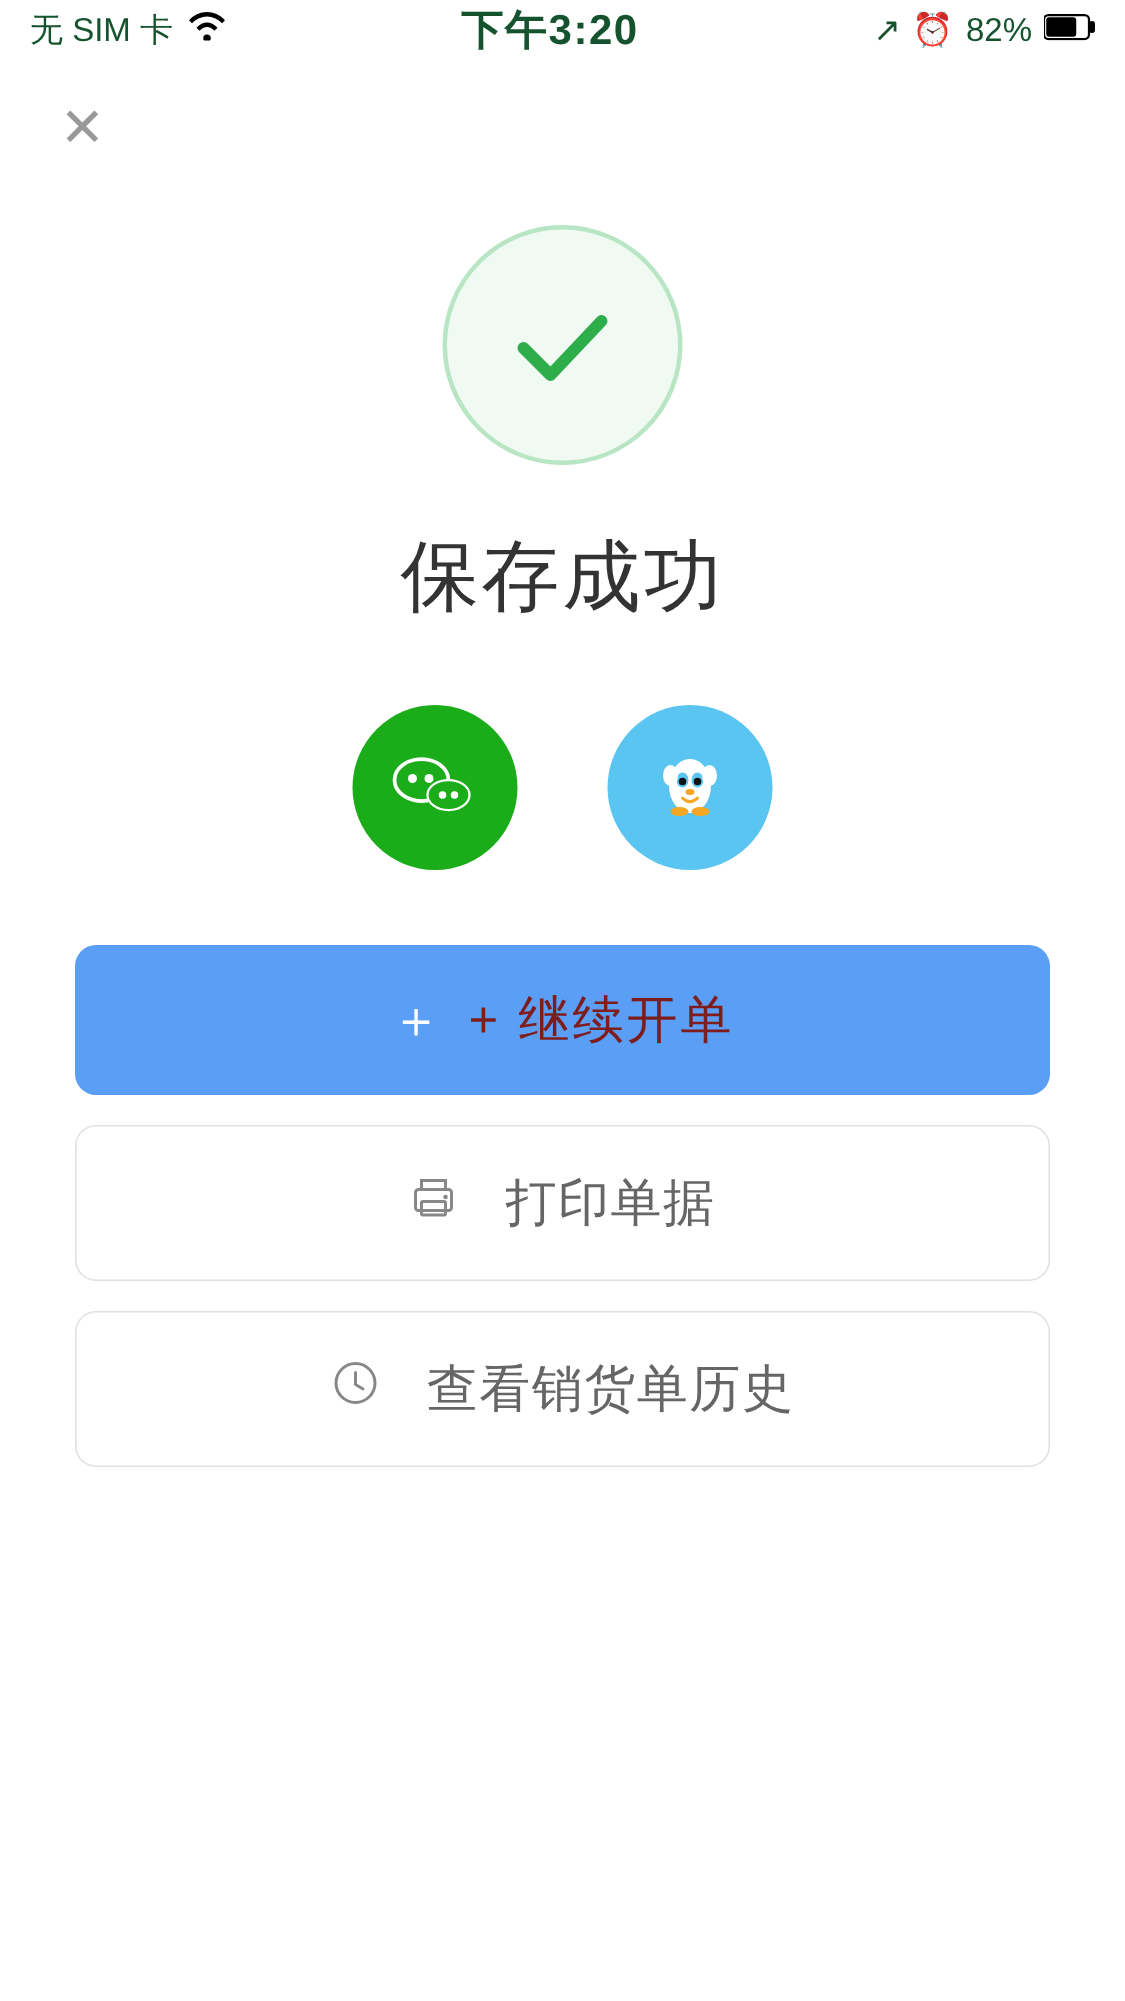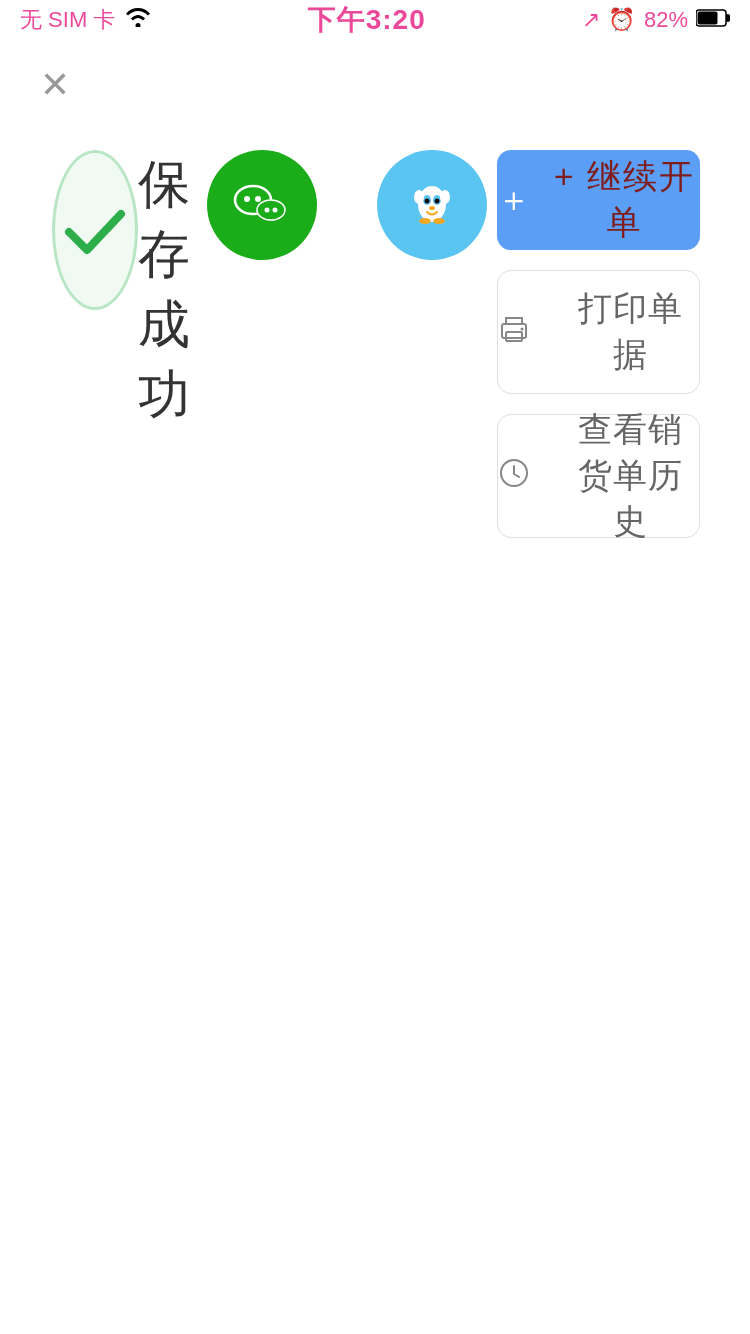--- a/index.html
+++ b/index.html
@@ -17,21 +17,21 @@
     .status-bar {
       width: 100%;
       height: 40px;
       background: #ffffff;
       display: flex;
       align-items: center;
       justify-content: space-between;
       padding: 16px 20px;
       font-size: 24px;
       font-weight: 500;
-      color: #ec4899;
+      color: #14532d;
     }
 
     .status-left {
       display: flex;
       align-items: center;
       gap: 10px;
       font-size: 22px;
     }
 
     .status-center {
@@ -64,23 +64,23 @@
     .close-x {
       font-size: 36px;
       color: #999;
       font-weight: 300;
       line-height: 1;
     }
 
     
     .main-content {
       display: flex;
-      align-items: flex-start;
+      flex-direction: column;
+      align-items: center;
       padding: 20px 40px 0;
-      margin-left: 12px;
     }
 
     
     .success-circle {
       width: 160px;
       height: 160px;
       border-radius: 50%;
       border: 3px solid #b8e6c4;
       background: #f0faf2;
       display: flex;
@@ -181,21 +181,21 @@
       gap: 16px;
       cursor: pointer;
       font-size: 34px;
       color: #fff;
       font-weight: 400;
       letter-spacing: 2px;
     }
 
     .btn-secondary {
       width: 100%;
-      height: 124px;
+      height: 104px;
       background: #fff;
       border: 1.5px solid #e0e0e0;
       border-radius: 14px;
       display: flex;
       align-items: center;
       justify-content: center;
       gap: 32px;
       cursor: pointer;
       font-size: 34px;
       color: #666;

